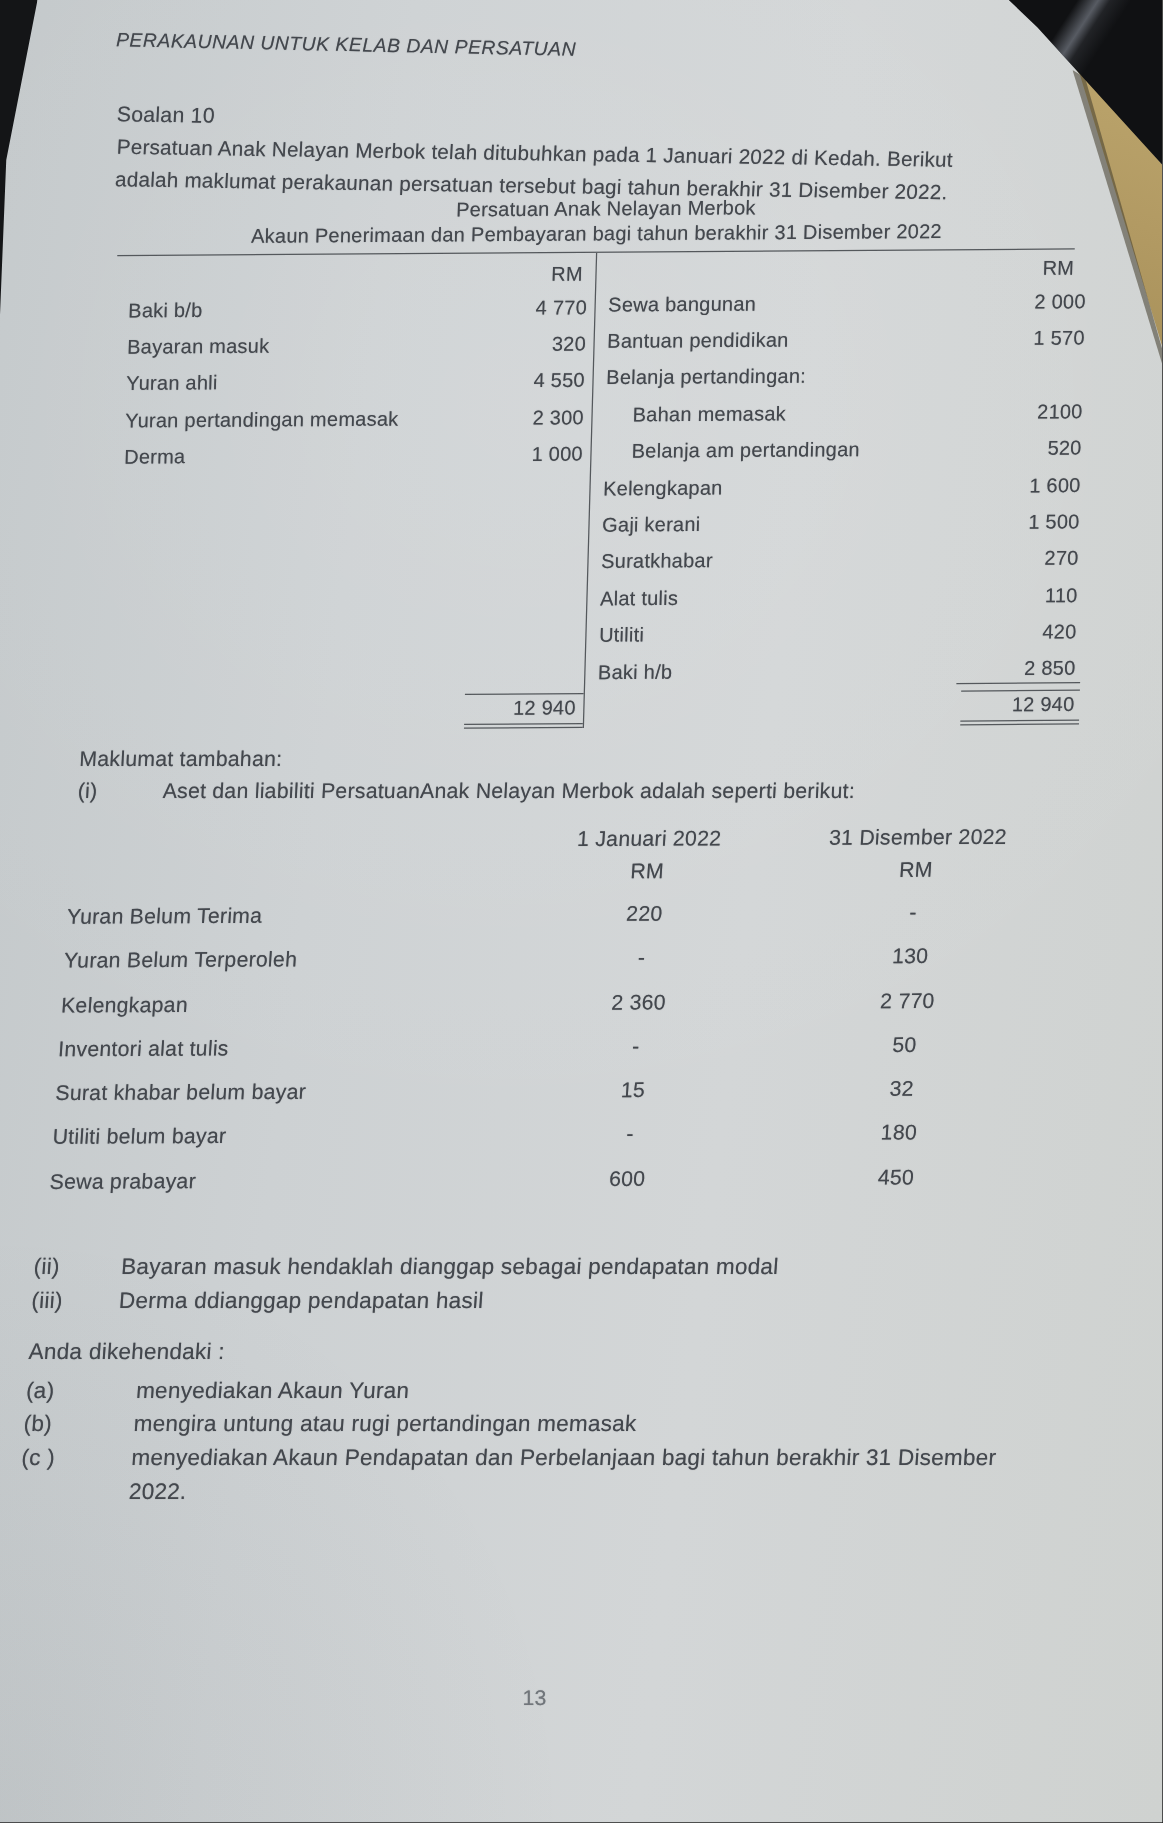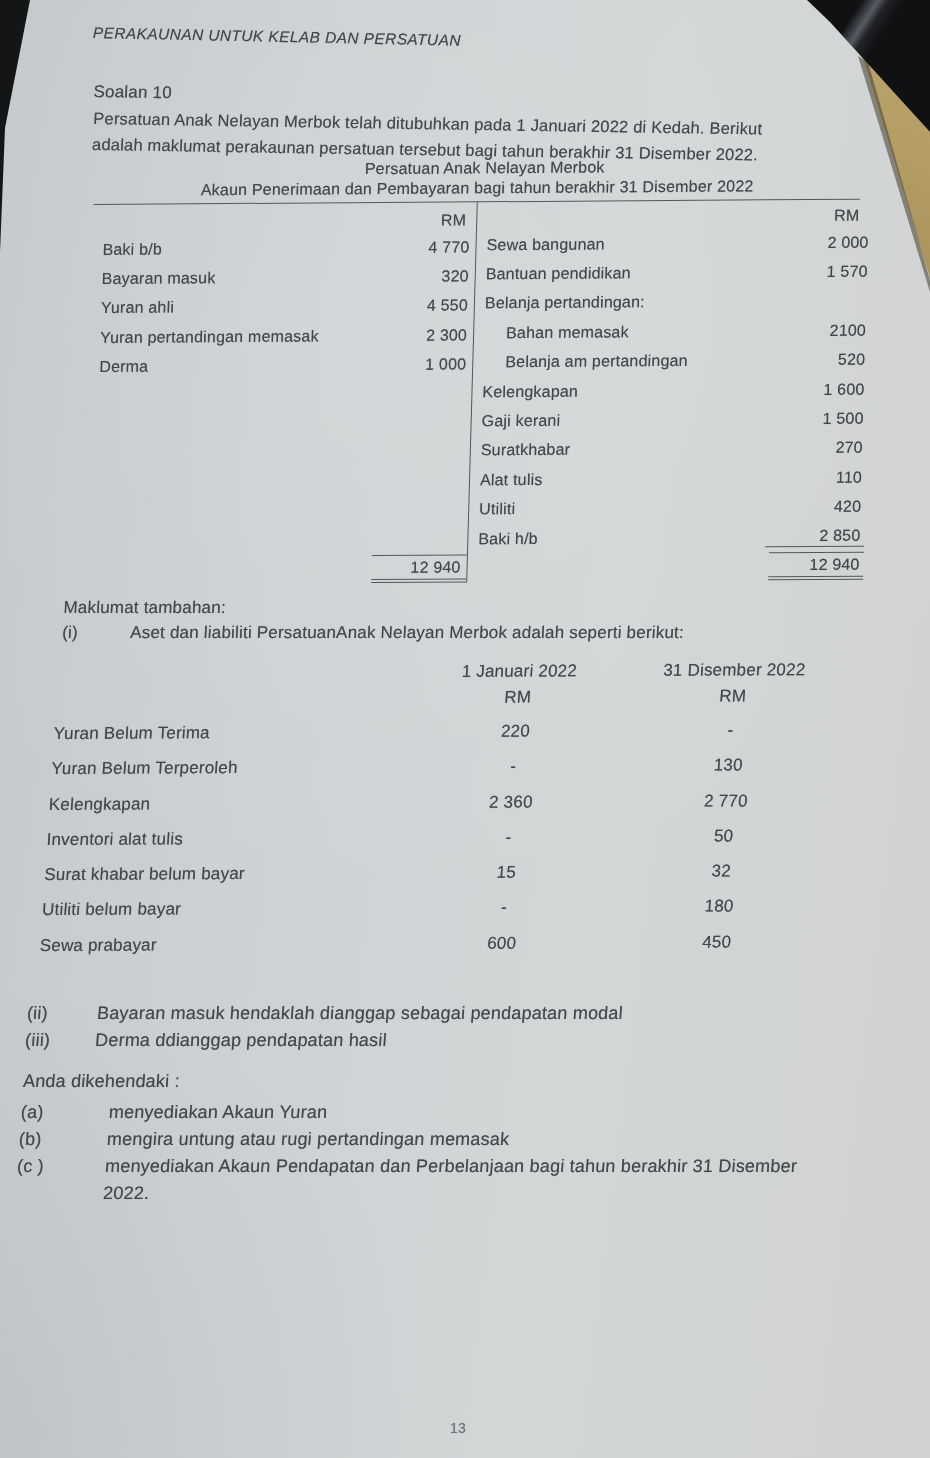--- a/index.html
+++ b/index.html
@@ -70,21 +70,21 @@
   .info-row{height:35.3px; align-items:start;}
 
   .item-list{left:28px; top:1000px; font-size:18px; transform:skewX(-4deg); transform-origin:left top;}
   .num-row{display:grid; grid-template-columns:70px 1fr; line-height:27px;}
 
   .require{left:24px; top:1068px; font-size:18px; width:880px; line-height:26px;
     transform:skewX(-4deg); transform-origin:left top;}
   .require .heading{margin-bottom:5px;}
   .require .num-row{grid-template-columns:88px 712px;}
 
-  .page-num{left:418px; top:1420px; width:80px; text-align:center; color:#71767b; font-size:14px;}
+  .page-num{left:418px; top:1349px; width:80px; color:#71767b; font-size:17px;}
 </style>
 </head>
 <body>
 
 <div class="page">
 
   <div class="content">
 
     <div class="abs course-header">PERAKAUNAN UNTUK KELAB DAN PERSATUAN</div>
 

